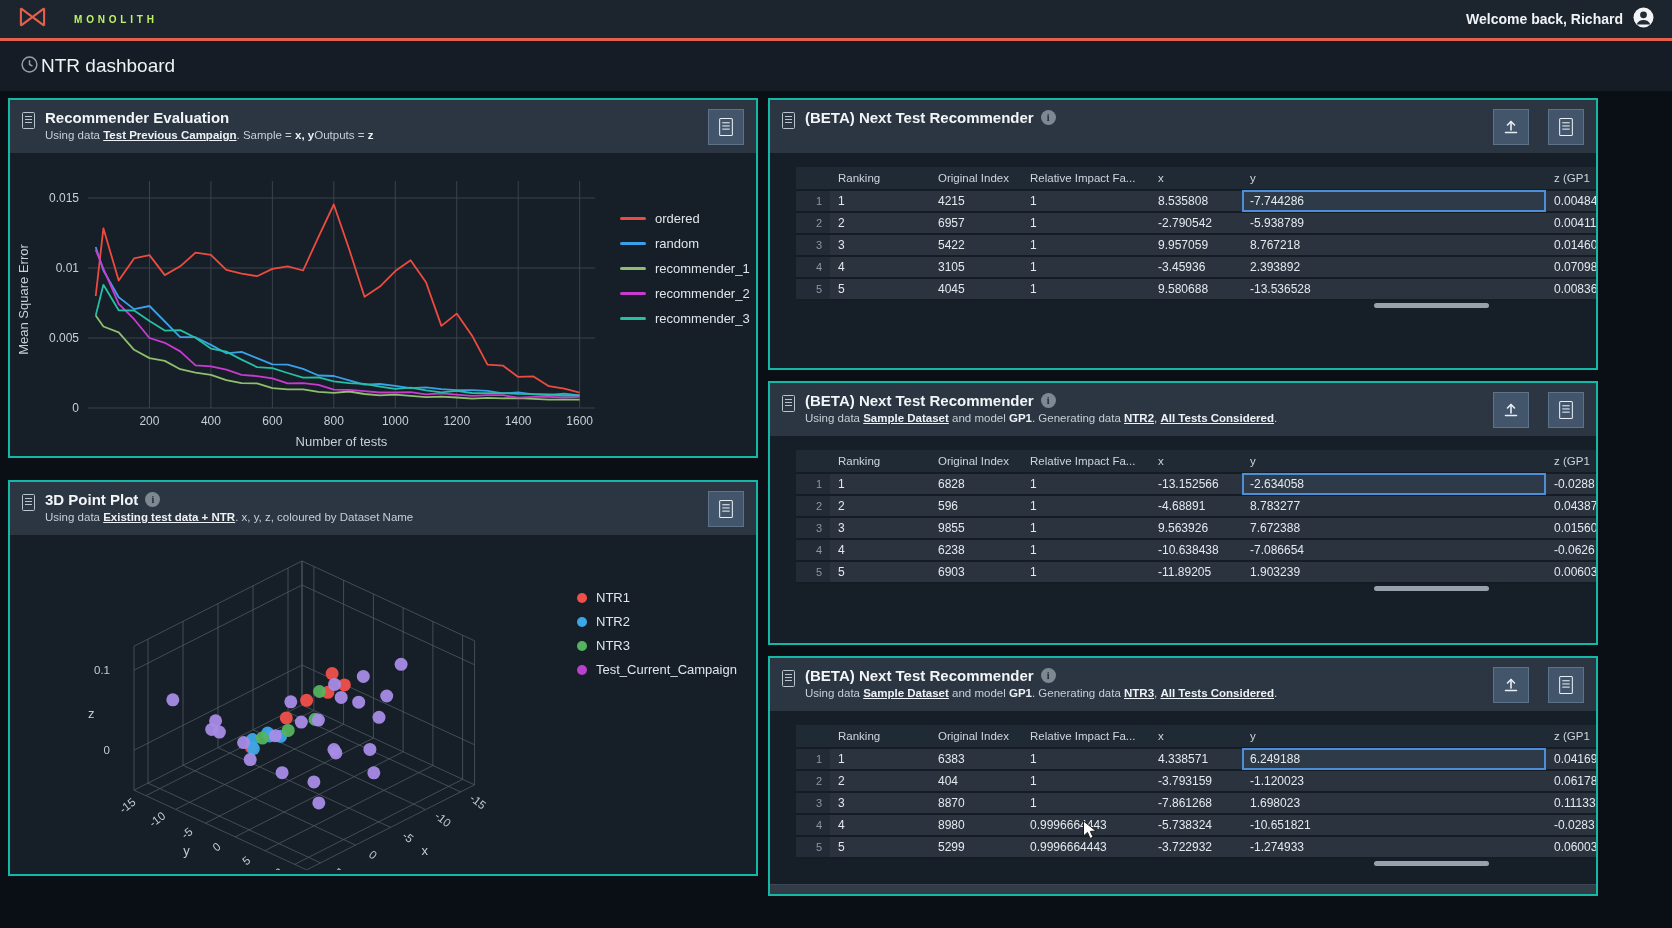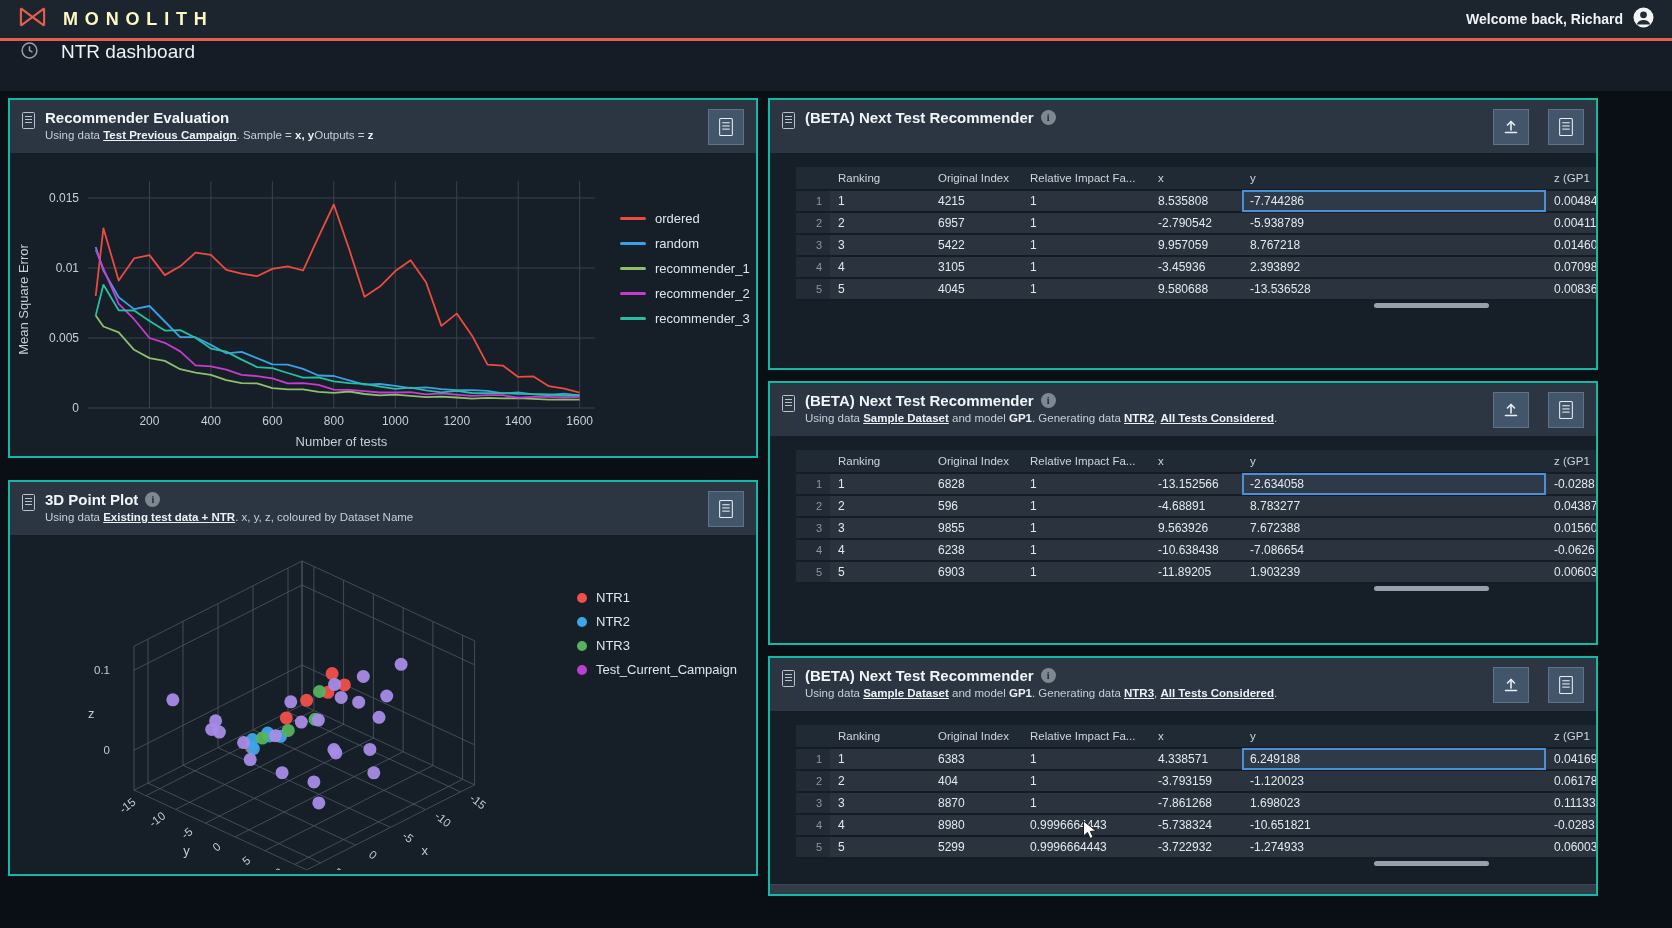--- a/index.html
+++ b/index.html
@@ -4,25 +4,25 @@
 <style>
   html,body{margin:0;padding:0;}
   body{
     width:1672px;height:928px;overflow:hidden;position:relative;
     background:#0a0f15;color:#e8edf2;
     font-family:"Liberation Sans",sans-serif;
   }
   
   .topbar{height:38px;background:#1c242e;display:flex;align-items:center;
     padding:0 18px;border-bottom:3px solid var(--accent,#e4604d);}
-  .brand{font-size:18px;font-weight:bold;letter-spacing:0.38em;color:#fef9c3;margin-left:16px;}
+  .brand{font-size:10px;font-weight:bold;letter-spacing:0.38em;color:#bef264;margin-left:27px;}
   .topbar-right{margin-left:auto;display:flex;align-items:center;gap:10px;}
   .welcome{font-size:14px;font-weight:bold;color:#f0f3f6;}
   
-  .subheader{height:50px;background:#151c25;display:flex;align-items:flex-start;gap:22px;padding:0 20px;}
+  .subheader{height:50px;background:#151c25;display:flex;align-items:center;gap:2px;padding:0 20px;}
   .page-title{font-size:19px;color:#eef2f5;font-weight:normal;}
   
   .main{display:flex;gap:10px;padding:7px 8px;}
   .col-left{width:750px;display:flex;flex-direction:column;gap:22px;}
   .col-right{width:830px;display:flex;flex-direction:column;gap:11px;}
   .panel{background:#161e27;border:2px solid #14b8a6;display:flex;flex-direction:column;overflow:hidden;}
   .panel1{height:356px;} .panel2{height:392px;}
   .col-right .panel:nth-child(1){height:268px;}
   .col-right .panel:nth-child(2){height:260px;}
   .col-right .panel:nth-child(3){height:236px;}

